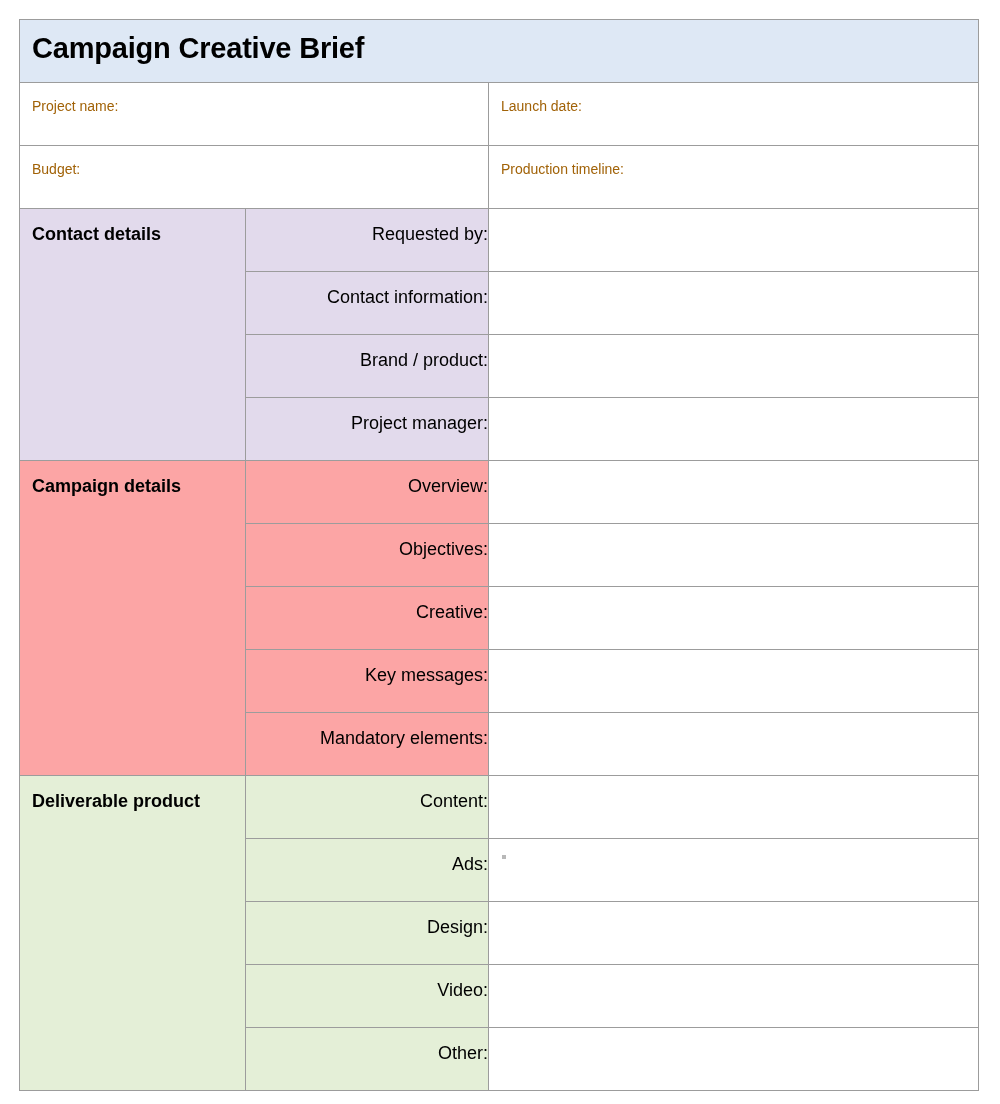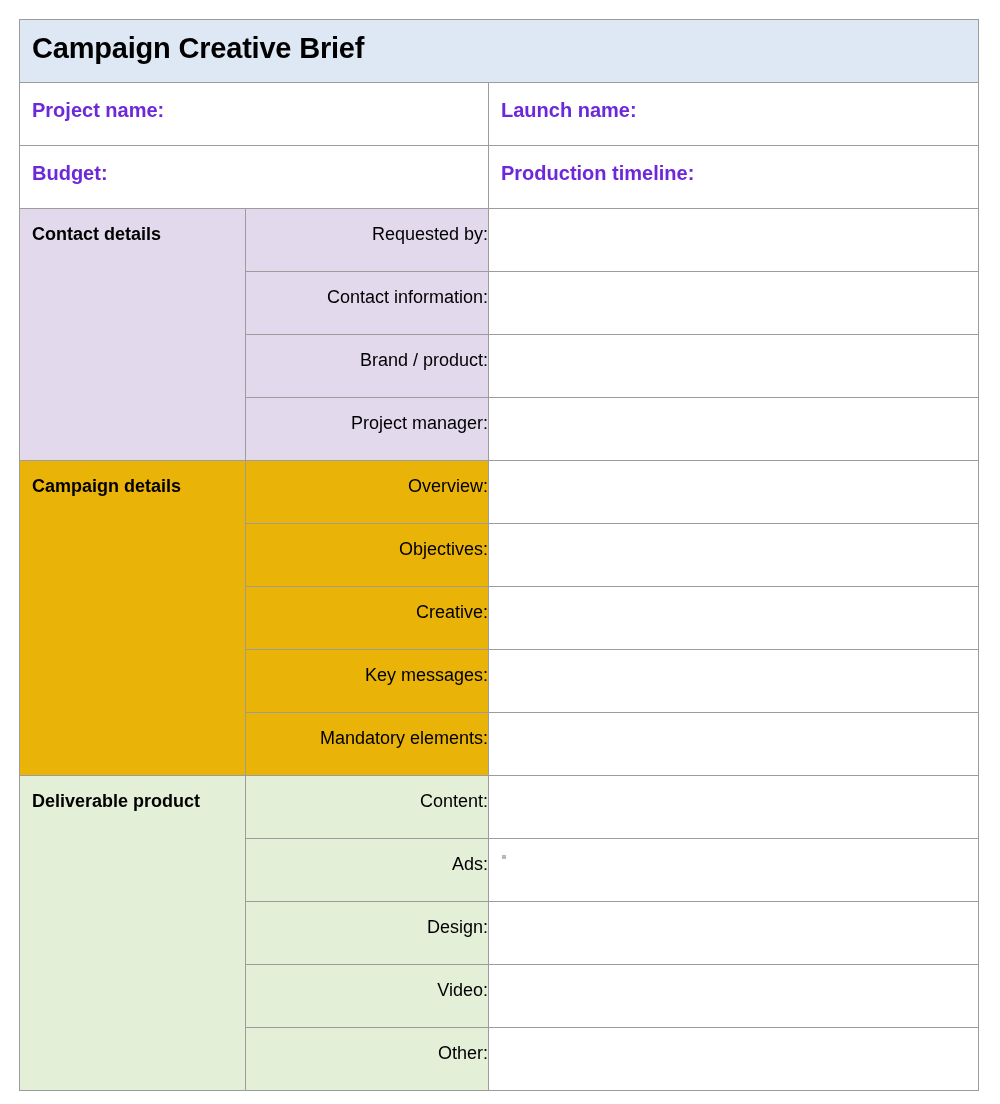--- a/index.html
+++ b/index.html
@@ -58,23 +58,23 @@
     padding: 13px 0 0 12px;
     line-height: 1.1;
   }
 
   
   .top-row-cell {
     background: #ffffff;
     height: 63px;
   }
   .top-label {
-    font-size: 20px;
-    font-weight: bold;
-    color: #6d28d9;
+    font-size: 14px;
+    font-weight: normal;
+    color: #a16207;
     padding: 15px 0 0 12px;
     line-height: 1.2;
   }
 
   
   .group-cell {
     vertical-align: top;
   }
   .group-title {
     font-size: 18px;
@@ -106,21 +106,21 @@
   .value-text {
     font-size: 18px;
     color: #000000;
     padding: 15px 0 0 12px;
     line-height: 1.2;
     min-height: 1px;
   }
 
   
   .tint-contact   { background: #e2daec; }
-  .tint-campaign  { background: #eab308; }
+  .tint-campaign  { background: #fca5a5; }
   .tint-deliver   { background: #e4efd7; }
 
   
   .caret-mark {
     position: absolute;
     left: 13px;
     top: 16px;
     width: 4px;
     height: 4px;
     background: #b8b8b8;
@@ -143,21 +143,21 @@
         <td class="doc-title-cell" colspan="3">
           <div class="doc-title">Campaign Creative Brief</div>
         </td>
       </tr>
 
       <tr>
         <td class="top-row-cell" colspan="2">
           <div class="top-label">Project name:</div>
         </td>
         <td class="top-row-cell">
-          <div class="top-label">Launch name:</div>
+          <div class="top-label">Launch date:</div>
         </td>
       </tr>
 
       <tr>
         <td class="top-row-cell" colspan="2">
           <div class="top-label">Budget:</div>
         </td>
         <td class="top-row-cell">
           <div class="top-label">Production timeline:</div>
         </td>

